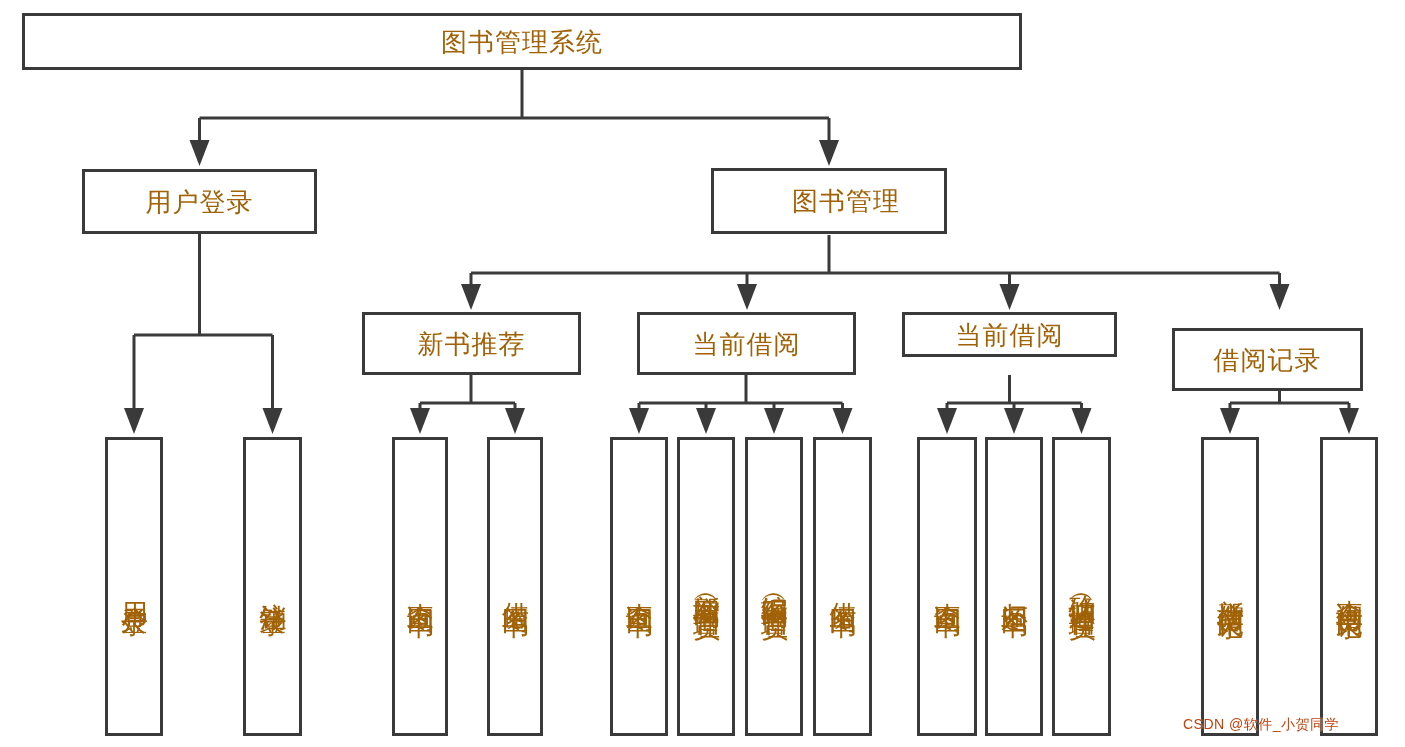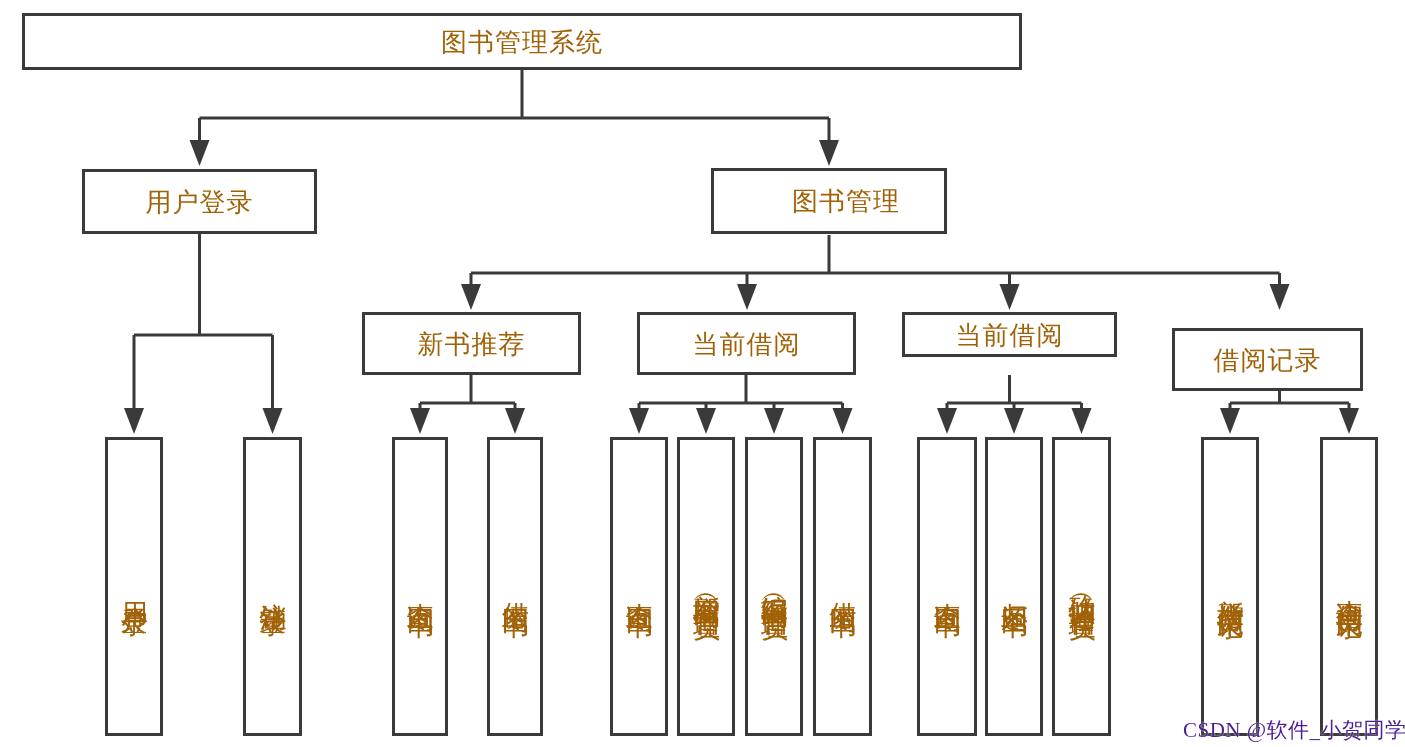--- a/index.html
+++ b/index.html
@@ -37,27 +37,26 @@
     writing-mode: vertical-rl;
     text-orientation: mixed;
     letter-spacing: 3px;
     white-space: normal;
   }
   .watermark {
     position: absolute;
     left: 1183px;
     top: 716px;
     width: 222px;
-    font-size: 21px;
-    color: #4c1d95;
+    font-size: 14px;
+    color: #c2410c;
     letter-spacing: 0.5px;
     white-space: nowrap;
     z-index: 5;
     text-shadow: 0 0 2px #ffffff;
-    font-family: Liberation Serif, serif;
   }
 </style>
 </head>
 <body>
 
 <div id="stage">
 
   <svg class="connectors" viewBox="0 0 1405 747" xmlns="http://www.w3.org/2000/svg">
     <path fill="none" stroke="#3a3a3a" stroke-width="3" d="
       M522 70 V118 M199.5 118 H829 M199.5 118 V144 M829 118 V144

